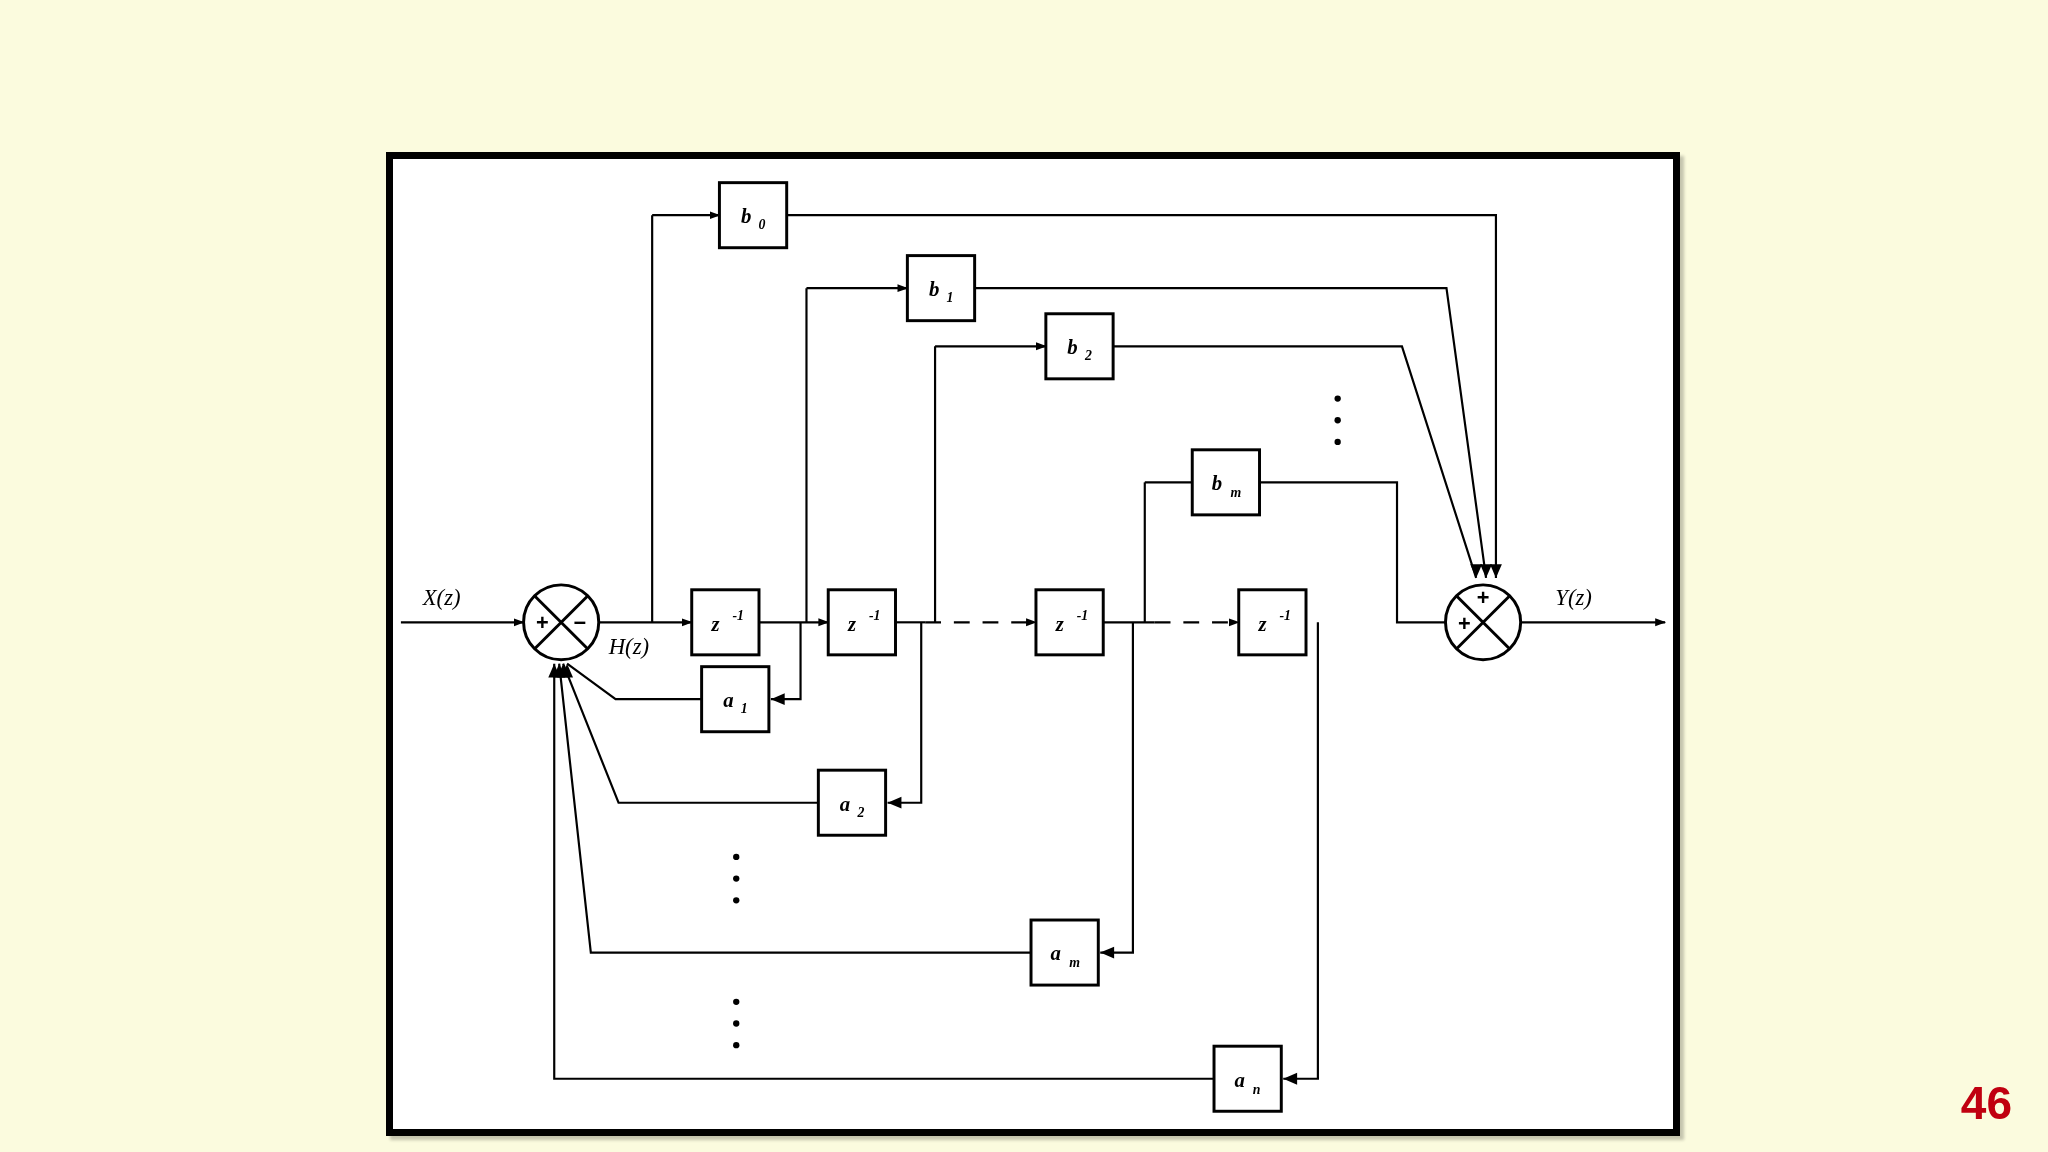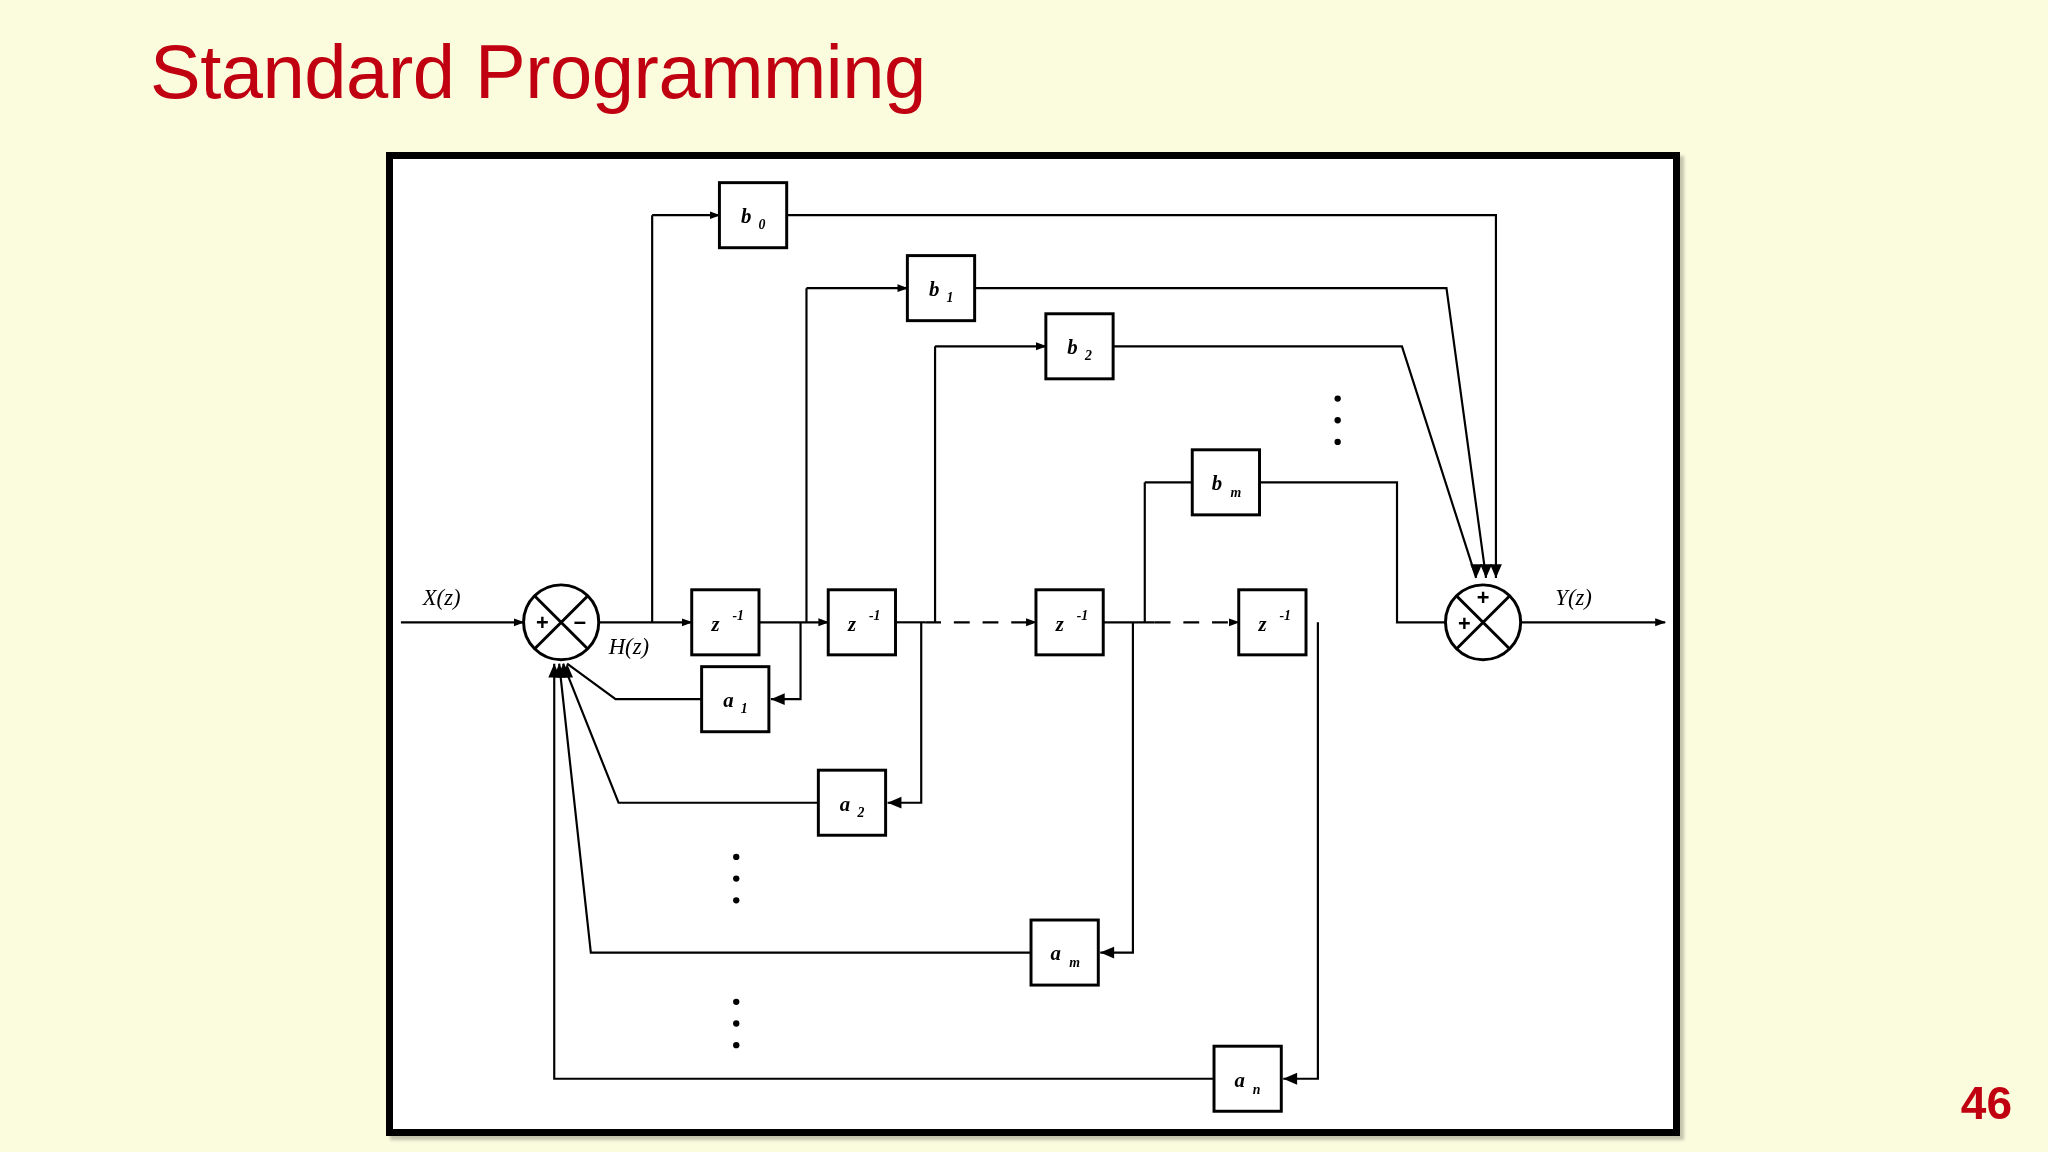--- a/index.html
+++ b/index.html
@@ -96,21 +96,20 @@
     font-weight: bold;
     fill: #000;
   }
   .dot-ell { fill: #000; }
 </style>
 </head>
 <body>
 
 <div id="slide">
 
-  <div id="slide-title">Standard Programming</div>
 
   <div id="figure-frame">
     <svg id="diagram-svg" viewBox="0 0 1294 984" preserveAspectRatio="none" xmlns="http://www.w3.org/2000/svg">
 
       <defs>
         <marker id="arrow" markerWidth="12" markerHeight="12" refX="10" refY="4" orient="auto" markerUnits="userSpaceOnUse">
           <path d="M0,0 L11,4 L0,8 z" fill="#000"></path>
         </marker>
         <marker id="arrowThin" markerWidth="11" markerHeight="11" refX="9.5" refY="3.6" orient="auto" markerUnits="userSpaceOnUse">
           <path d="M0,0 L10,3.6 L0,7.2 z" fill="#000"></path>

